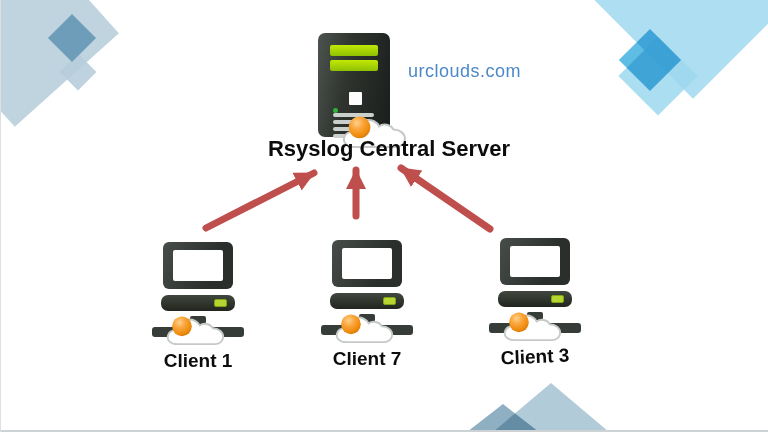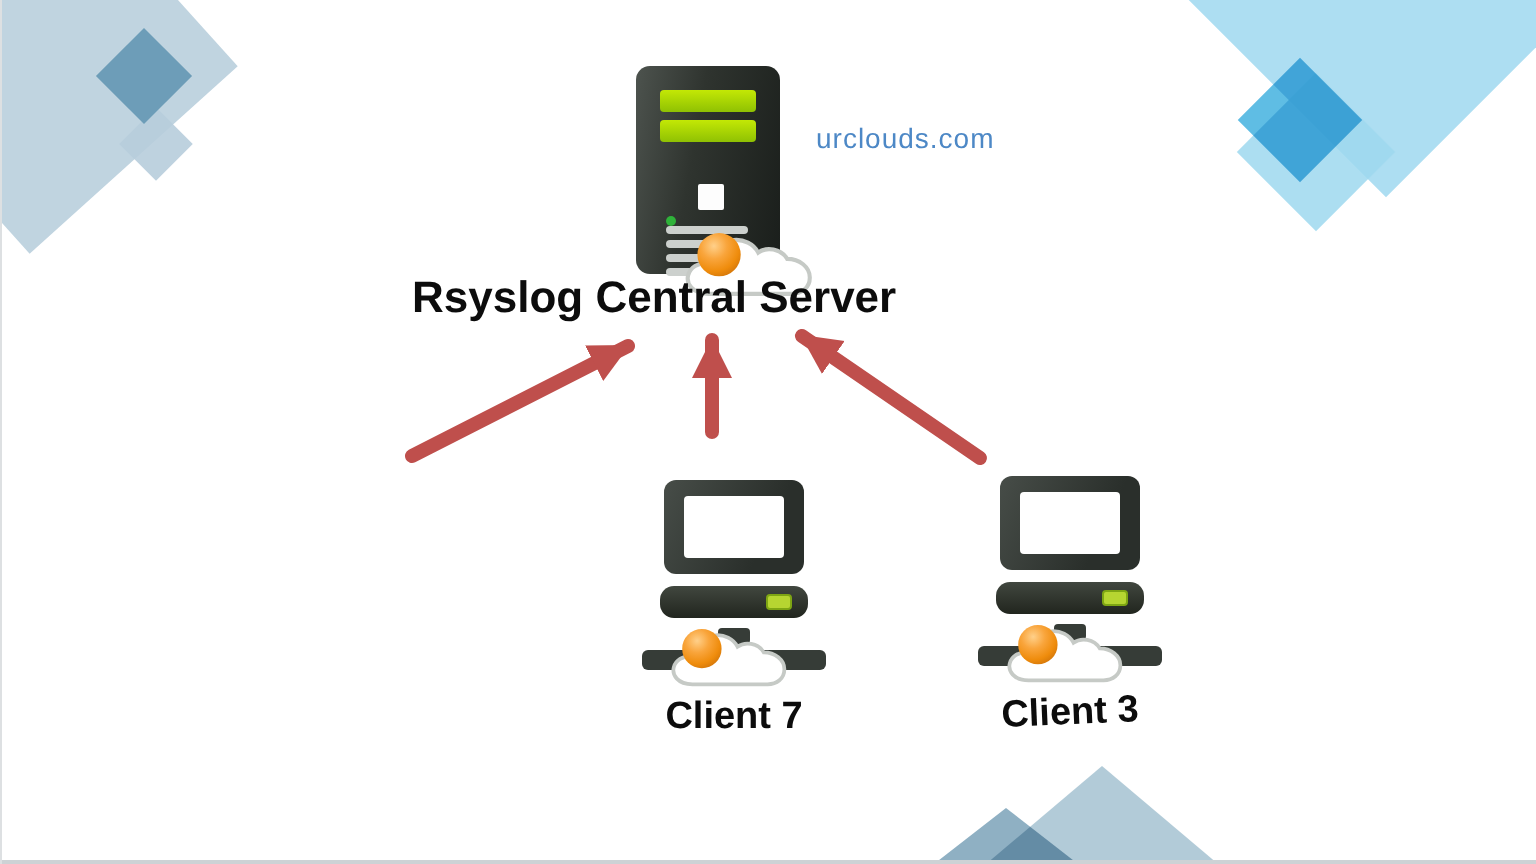--- a/index.html
+++ b/index.html
@@ -34,23 +34,23 @@
   .pwled{position:absolute;left:15px;top:75px;width:5px;height:5px;border-radius:50%;background:#2fb23a;}
   .vent{position:absolute;left:15px;width:41px;height:4px;border-radius:2px;background:#ccd0cd;}
   .vent.v1{top:80px;} .vent.v2{top:87px;} .vent.v3{top:94px;} .vent.v4{top:101px;width:30px;}
 
   
   .cloudsvg{position:absolute;}
   .server .cloudsvg{left:24px;top:83px;width:66px;height:33px;}
 
   
   .title{position:absolute;left:206px;top:136px;width:304px;z-index:3;
-    text-align:left;font-size:22px;font-weight:bold;color:#0c0c0c;letter-spacing:0px;}
+    text-align:right;font-size:22px;font-weight:bold;color:#0c0c0c;letter-spacing:0px;}
   .watermark{position:absolute;left:408px;top:61px;z-index:3;
-    font-size:14px;color:#4d88c6;letter-spacing:.5px;}
+    font-size:18px;color:#4d88c6;letter-spacing:.5px;}
 
   
   .client{position:absolute;width:92px;height:132px;z-index:3;}
   .c1{left:152px;top:242px;} .c2{left:321px;top:240px;} .c3{left:489px;top:238px;}
   .monitor{position:absolute;left:11px;top:0;width:70px;height:47px;border-radius:6px;
     background:linear-gradient(115deg,#474d48,#2a2f2b 70%);}
   .screen{position:absolute;left:10px;top:8px;width:50px;height:31px;border-radius:2px;background:#ffffff;}
   .sysunit{position:absolute;left:9px;top:53px;width:74px;height:16px;border-radius:7px;
     background:linear-gradient(180deg,#41473f,#21251e);}
   .power-btn{position:absolute;left:53px;top:4px;width:13px;height:8px;border-radius:2px;
@@ -113,20 +113,35 @@
     </div>
     <svg class="cloudsvg" viewBox="0 0 64 32">
       <path d="M12 30 C4 30 1 25 2 21 C3 17 7 15 11 15 C11 8 17 4 23 4 C29 3 34 6 36 10 C40 7 47 8 50 13 C56 13 61 17 61 22 C61 27 57 30 52 30 Z" fill="#ffffff" stroke="#c6cac6" stroke-width="2"></path>
       <circle cx="17" cy="11" r="10.5" fill="url(#orbGrad)"></circle>
     </svg>
   </div>
 
   <div class="title">Rsyslog Central Server</div>
   <div class="watermark">urclouds.com</div>
 
+  <div class="client c1">
+    <div class="monitor">
+      <div class="screen"></div>
+    </div>
+    <div class="sysunit">
+      <div class="power-btn"></div>
+    </div>
+    <div class="nub"></div>
+    <div class="kbbar"></div>
+    <svg class="cloudsvg" viewBox="0 0 64 32">
+      <path d="M12 30 C4 30 1 25 2 21 C3 17 7 15 11 15 C11 8 17 4 23 4 C29 3 34 6 36 10 C40 7 47 8 50 13 C56 13 61 17 61 22 C61 27 57 30 52 30 Z" fill="#ffffff" stroke="#c6cac6" stroke-width="2"></path>
+      <circle cx="17" cy="11" r="10.5" fill="url(#orbGrad)"></circle>
+    </svg>
+    <div class="clabel">Client 1</div>
+  </div>
 
   <div class="client c2">
     <div class="monitor">
       <div class="screen"></div>
     </div>
     <div class="sysunit">
       <div class="power-btn"></div>
     </div>
     <div class="nub"></div>
     <div class="kbbar"></div>

